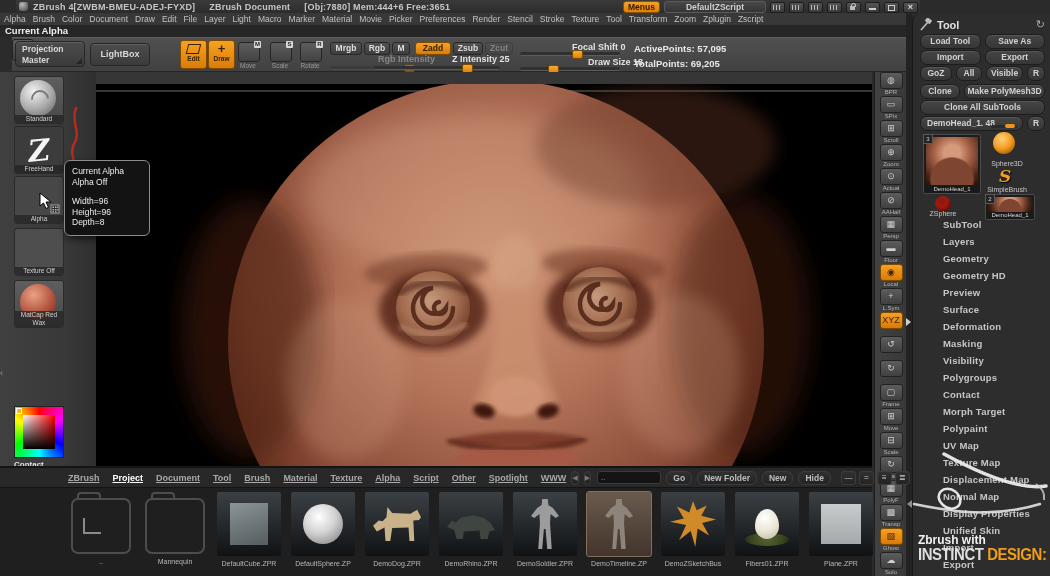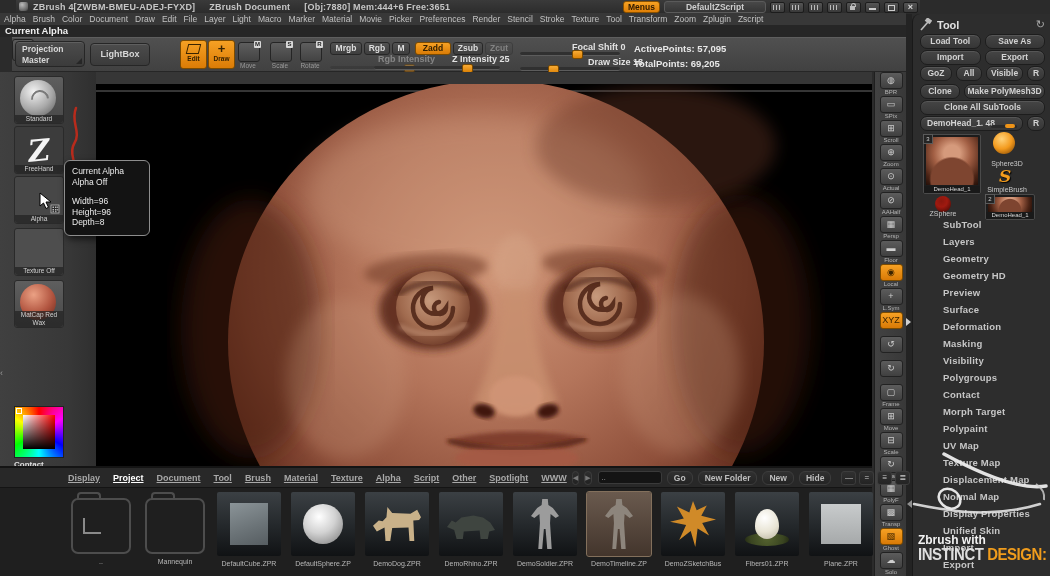--- a/index.html
+++ b/index.html
@@ -671,21 +671,21 @@
     <div class="wmtext">
       <div class="wm1">Zbrush with</div>
       <div class="wm2"><span class="b1">INSTINCT </span><span class="b2">DESIGN:</span></div>
     </div>
   </div>
 
   <div class="tray">
     <div class="tabbar">
       <div class="tabs">
 
-      <span class="tab">Display</span>
+      <span class="tab">ZBrush</span>
           <span class="tab on">Project</span>
           <span class="tab">Document</span>
           <span class="tab">Tool</span>
           <span class="tab">Brush</span>
           <span class="tab">Material</span>
           <span class="tab">Texture</span>
           <span class="tab">Alpha</span>
           <span class="tab">Script</span>
           <span class="tab">Other</span>
           <span class="tab">Spotlight</span>

